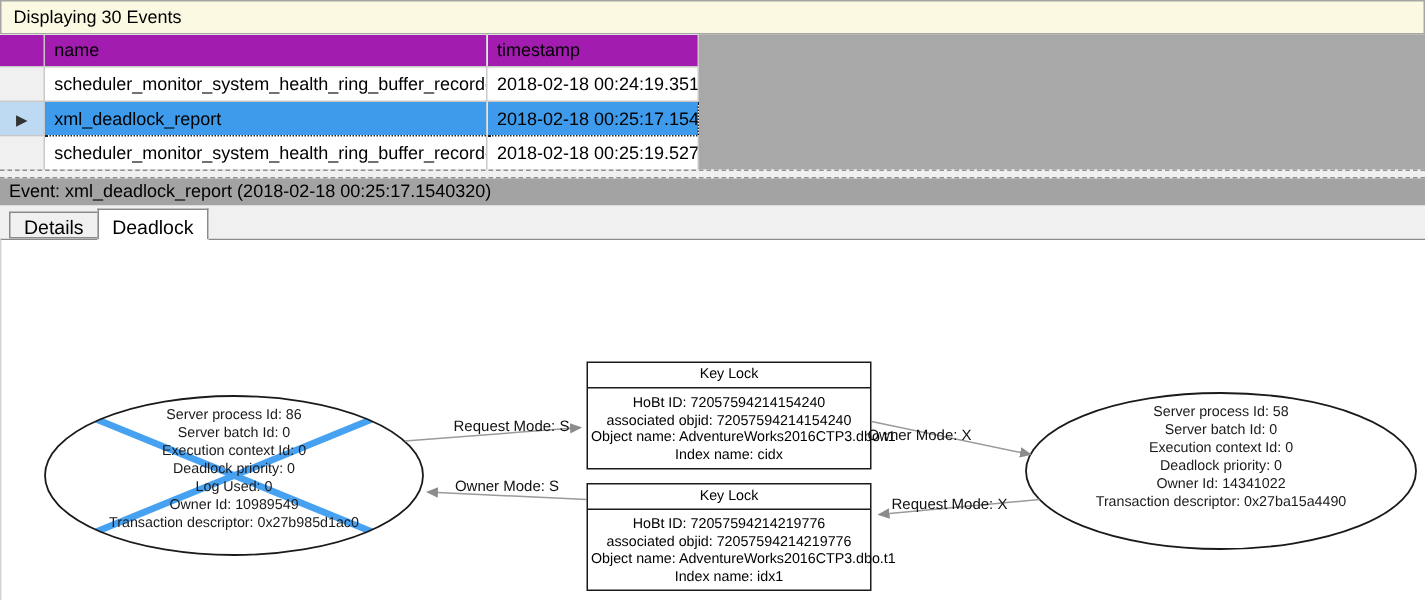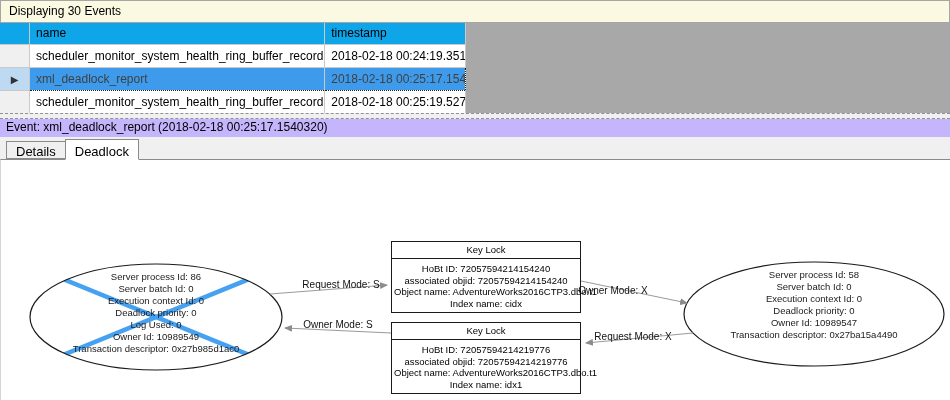--- a/index.html
+++ b/index.html
@@ -8,36 +8,36 @@
 
   
   .events-bar { height:23px; background:#FBF9E2; border:1px solid #A6A6A6;
     font-size:12px; line-height:21px; padding-left:8px; }
 
   
   .grid-wrap { height:90px; background:#A8A8A8; }
   table.events-grid { border-collapse:collapse; table-layout:fixed; width:466px; background:#fff; }
   .events-grid td { font-size:12px; height:23px; padding:0 0 0 6px; white-space:nowrap; overflow:hidden;
     border-right:1px solid #C9C9C9; border-bottom:1px solid #C9C9C9; background:#fff; }
-  .events-grid tr.hdr td { height:21px; background:#0ea5e9; }
+  .events-grid tr.hdr td { height:21px; background:#a21caf; }
   .events-grid td.rowhead { width:28px; background:#F0F0F0; padding:0; text-align:center; }
   .events-grid td.namecell { width:279px; }
   .events-grid td.tscell  { width:133px; }
-  tr.selected td.namecell, tr.selected td.tscell { background:#3E9BEC; color:#404040;
+  tr.selected td.namecell, tr.selected td.tscell { background:#3E9BEC; color:#000000;
     border-top:1px dotted #222; border-bottom:1px dotted #222; }
   tr.selected td.namecell { border-left:1px dotted #222; }
   tr.selected td.tscell  { border-right:1px dotted #222; }
   tr.selected td.rowhead { background:#BDDAF2; }
   .row-marker { font-size:10px; color:#333; }
 
   
   .splitter { height:6px; background:#F0F0F0; border-top:1px dashed #909090; border-bottom:1px dashed #909090; cursor:row-resize; }
 
   
-  .event-label { height:18px; font-size:12px; line-height:17px; padding-left:6px; background:#c4b5fd; }
+  .event-label { height:18px; font-size:12px; line-height:17px; padding-left:6px; background:#a3a3a3; }
 
   
   .tabs { height:22px; display:flex; align-items:flex-end; padding-left:6px; background:#F0F0F0; position:relative; z-index:2; }
   .tab { font-size:13px; padding:2px 9px 2px; border:1px solid #8A8A8A; background:#F0F0F0; height:18px; margin-right:-1px; }
   .tab.active { background:#fff; height:21px; padding-top:4px; margin-bottom:-1px; border-bottom:1px solid #fff; position:relative; z-index:3; }
 
   
   .panel { position:relative; height:241px; background:#fff; border-top:1px solid #8A8A8A; border-left:1px solid #D4D4D4; }
   .panel svg { position:absolute; left:0; top:0; z-index:1; }
 
@@ -125,21 +125,21 @@
     <div>Log Used: 0</div>
     <div>Owner Id: 10989549</div>
     <div>Transaction descriptor: 0x27b985d1ac0</div>
   </div>
 
   <div class="node-text" style="left:683px; top:109px; width:260px;">
     <div>Server process Id: 58</div>
     <div>Server batch Id: 0</div>
     <div>Execution context Id: 0</div>
     <div>Deadlock priority: 0</div>
-    <div>Owner Id: 10989547</div>
+    <div>Owner Id: 14341022</div>
     <div>Transaction descriptor: 0x27ba15a4490</div>
   </div>
 
   <div class="lock-node" style="left:390px; top:81px;">
     <div class="lock-title">Key Lock</div>
     <div class="lock-body">
       <div>HoBt ID: 72057594214154240</div>
       <div>associated objid: 72057594214154240</div>
       <div>Object name: AdventureWorks2016CTP3.dbo.t1</div>
       <div>Index name: cidx</div>

